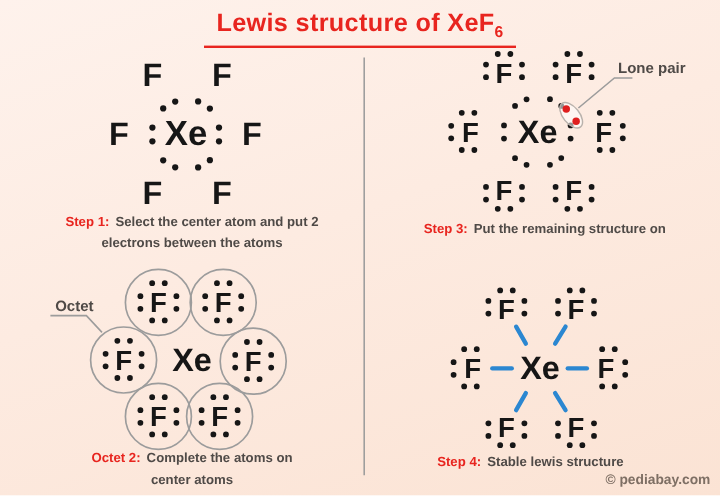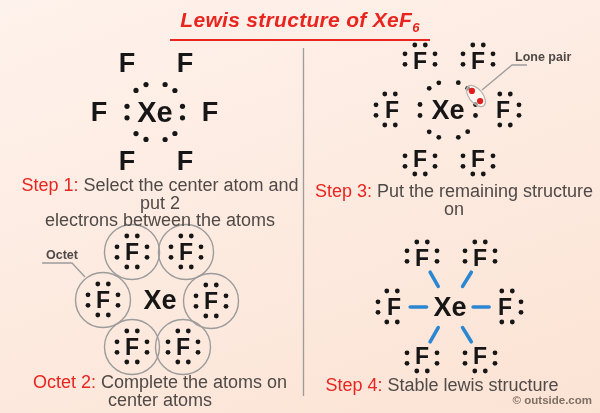--- a/index.html
+++ b/index.html
@@ -1,38 +1,38 @@
 <!DOCTYPE html>
 <html><head>
 <meta charset="utf-8">
 <style>
   html,body{margin:0;padding:0;background:#ffffff;}
   .canvas{
     position:relative;width:600px;height:413px;overflow:hidden;
     background:linear-gradient(160deg,#fef2ec 0%,#fdebe1 45%,#fbe3d4 100%);
     font-family:"Liberation Sans",sans-serif;
   }
-  .title-wrap{position:absolute;top:8px;left:0;width:100%;text-align:center;font-style:italic;}
+  .title-wrap{position:absolute;top:8px;left:0;width:100%;text-align:center;}
   .title-text{
     display:inline-block;color:#e8251f;font-size:21px;font-weight:bold;
     letter-spacing:.3px;border-bottom:2.5px solid #e8251f;padding:0 10px 4px;
   }
   .title-text sub{font-size:13px;}
   .art{position:absolute;left:0;top:0;width:600px;height:413px;}
   text.atom{
     font-family:"Liberation Sans",sans-serif;font-weight:bold;fill:#161616;
     text-anchor:middle;dominant-baseline:central;
   }
   text.note{
     font-family:"Liberation Sans",sans-serif;font-weight:bold;fill:#4f4a47;
     font-size:12.5px;dominant-baseline:central;
   }
   .caption{
-    position:absolute;width:292px;text-align:center;font-size:18px;
-    font-weight:normal;color:#4f4a47;line-height:17.5px;
+    position:absolute;width:292px;text-align:center;font-size:11px;
+    font-weight:bold;color:#4f4a47;line-height:17.5px;
   }
   .step-label{color:#e8251f;margin-right:5px;}
   .cap1{left:14px;top:177px;}
   .cap2{left:14px;top:374px;}
   .cap3{left:308px;top:183px;}
   .cap4{left:296px;top:377px;}
   .watermark{
     position:absolute;top:394px;right:8px;font-size:11.5px;font-weight:bold;color:#7e6f64;
   }
 </style>
@@ -252,14 +252,14 @@
 
   <div class="caption cap3">
     <div><span class="step-label">Step 3:</span><span>Put the remaining structure on</span></div>
   </div>
 
   <div class="caption cap4">
     <div><span class="step-label">Step 4:</span><span>Stable lewis structure</span></div>
     <div></div>
   </div>
 
-  <div class="watermark">© outside.com</div>
+  <div class="watermark">© pediabay.com</div>
 </div>
 
 </body></html>

